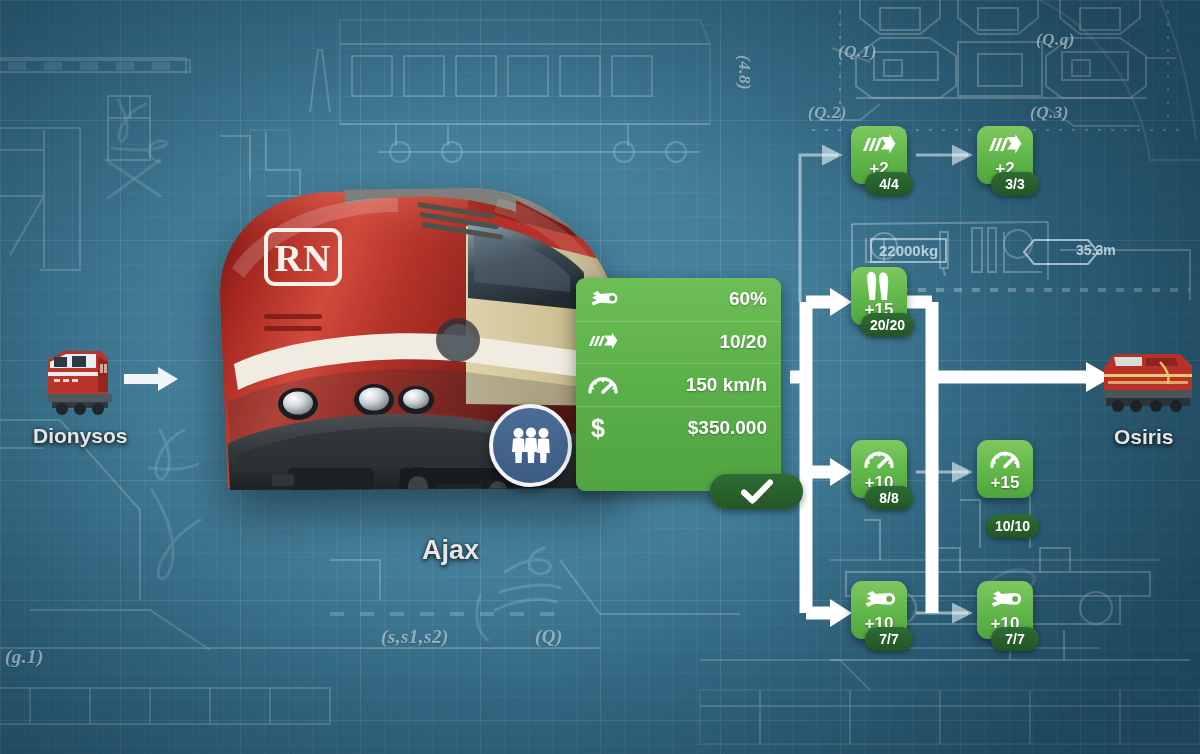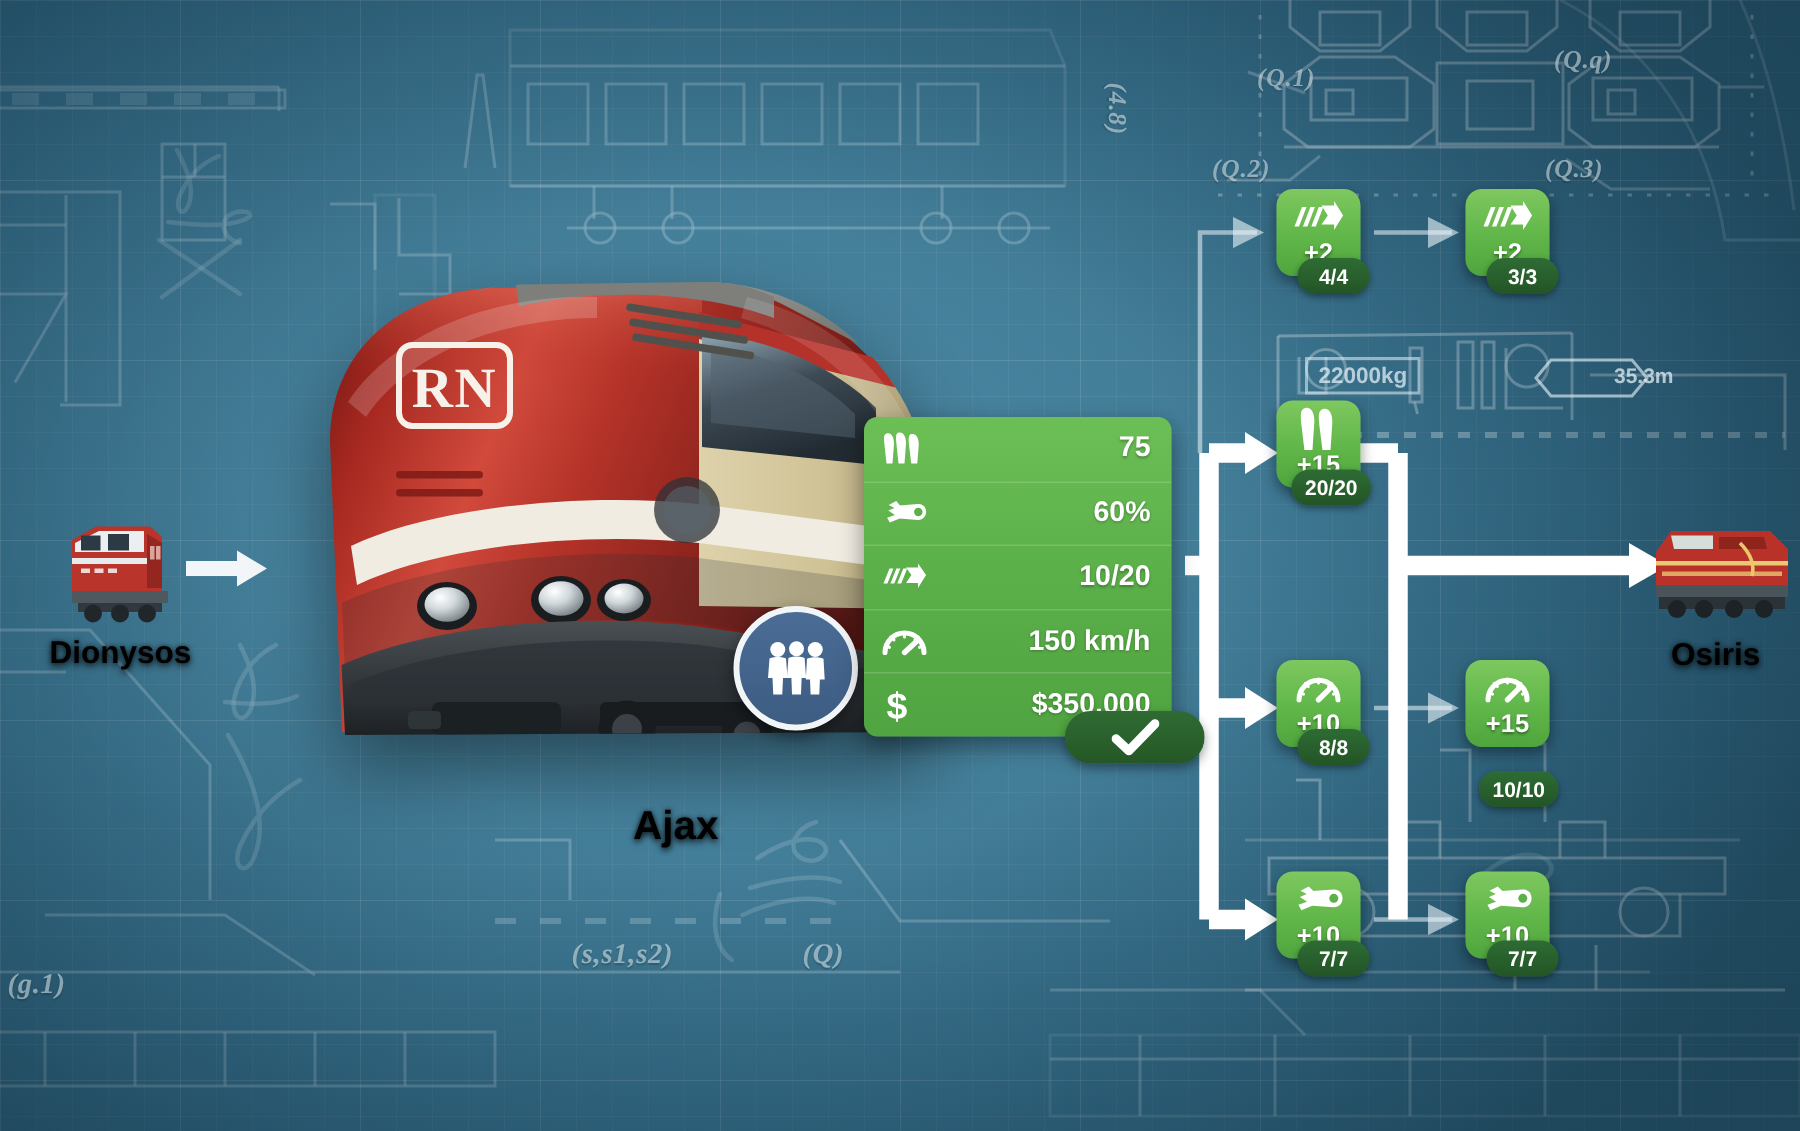--- a/index.html
+++ b/index.html
@@ -64,21 +64,21 @@
   
   .loco-main{
     position:absolute;left:168px;top:168px;width:470px;height:370px;
     filter:drop-shadow(0 22px 26px rgba(0,0,0,.45));
   }
   .small-train{position:absolute;}
 
   
   .station-label{
     position:absolute;
-    color:#000000;
+    color:#e5e5e5;
     font-weight:700;
     text-shadow:0 2px 5px rgba(0,0,0,.75), 0 0 3px rgba(0,0,0,.5);
     white-space:nowrap;
   }
   #label-dionysos{left:33px;top:424px;font-size:21px;}
   #label-osiris{left:1114px;top:425px;font-size:21px;}
   #label-ajax{left:422px;top:535px;font-size:27px;}
 
   
   #stats-panel{
@@ -541,32 +541,20 @@
         <circle cx="23" cy="6.5" r="5"></circle>
         <path d="M17.6 12.6 C17.6 12.6 19.6 11.6 23 11.6 C26.4 11.6 28.4 12.6 28.4 12.6 L29.4 26 L26.4 26 L26 37 L20 37 L19.6 26 L16.6 26 Z"></path>
         <circle cx="35.5" cy="7" r="5"></circle>
         <path d="M30 13.2 C30 13.2 32 12.2 35.5 12.2 C39 12.2 41 13.2 41 13.2 L41.8 27 L38.6 27 L38.2 37 L32.4 37 L32 27 L29.2 27 Z"></path>
       </g>
     </svg>
   </div>
 
   <div id="stats-panel">
 
-    <div class="stat-row">
-      <span class="stat-ico">
-        <svg width="26" height="24" viewBox="0 0 26 24">
-            <g fill="#ffffff">
-          <path d="M3 2 C6 1 8 4 8 9 L7 22 L3 22 L1.6 9 C1.2 5 1 2.6 3 2 Z"></path>
-          <path d="M11 1.4 C14 0.6 16 3.6 16 8.6 L15 22 L11 22 L9.6 8.6 C9.2 4.6 9 2 11 1.4 Z"></path>
-          <path d="M19.5 2.4 C22.5 1.6 24.5 4.6 24.5 9.6 L23.5 22 L19.5 22 L18 9.6 C17.6 5.6 17.5 3 19.5 2.4 Z"></path>
-        </g>
-          </svg>
-      </span>
-      <span class="stat-val">75</span>
-    </div>
 
     <div class="stat-row">
       <span class="stat-ico">
         <svg width="30" height="22" viewBox="0 0 30 22">
             <g fill="#ffffff">
           <path d="M9.5 3 L4.5 5.6 L8.3 7.6 L4.2 9.4 L8.6 12.4 L3.4 14.2 L5.2 17.4 L12.6 14.4 L12.6 6.6 Z"></path>
           <path d="M11.6 6 L24 5 C27.2 4.8 29.4 7.2 29.4 10.2 C29.4 13.4 27 15.8 24 15.6 L11.6 14.6 Z"></path>
           <circle cx="24.2" cy="10.3" r="2.8" fill="#5cb04a"></circle>
         </g>
           </svg>

